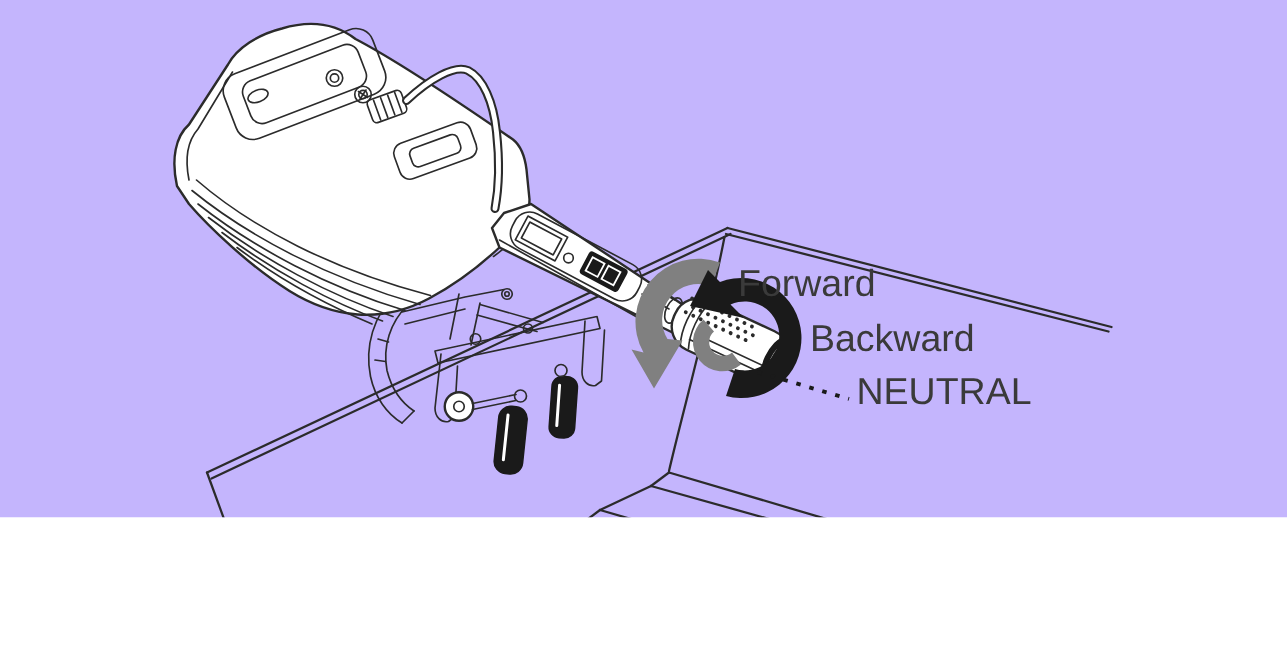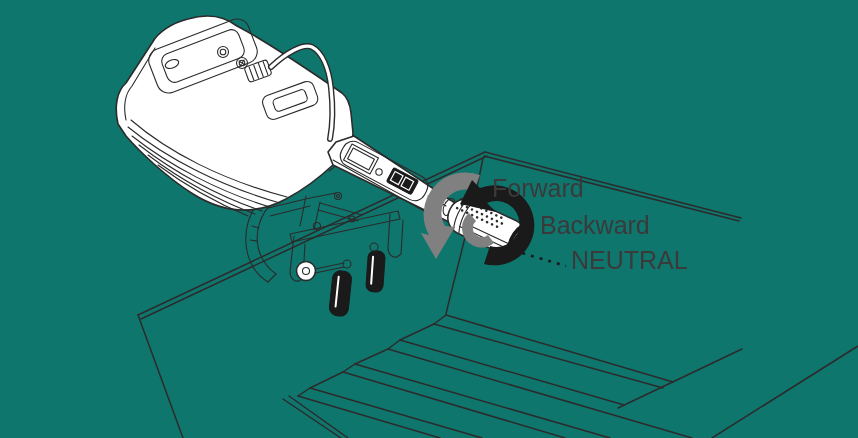--- a/index.html
+++ b/index.html
@@ -1,16 +1,16 @@
 <!DOCTYPE html>
 <html><head>
 <meta charset="utf-8">
 <style>
   html,body{margin:0;padding:0;background:#ffffff;}
-  .figure{position:relative;width:858px;height:438px;background:#0f766e;overflow:hidden;
+  .figure{position:relative;width:858px;height:345px;background:#c4b5fd;overflow:hidden;
           font-family:"Liberation Sans",sans-serif;}
   svg{display:block;}
   svg text{font-family:"Liberation Sans",sans-serif;font-size:25px;fill:#3a3a3a;}
   .ln{stroke:#2b2b2b;fill:none;stroke-width:1.5;stroke-linecap:round;stroke-linejoin:round;}
   .thin{stroke:#2b2b2b;fill:none;stroke-width:1.1;stroke-linecap:round;stroke-linejoin:round;}
   .wh{fill:#ffffff;stroke:#2b2b2b;stroke-width:1.6;stroke-linejoin:round;}
   .dk{fill:#1a1a1a;stroke:#1a1a1a;stroke-width:1;}
 </style>
 </head>
 <body>

